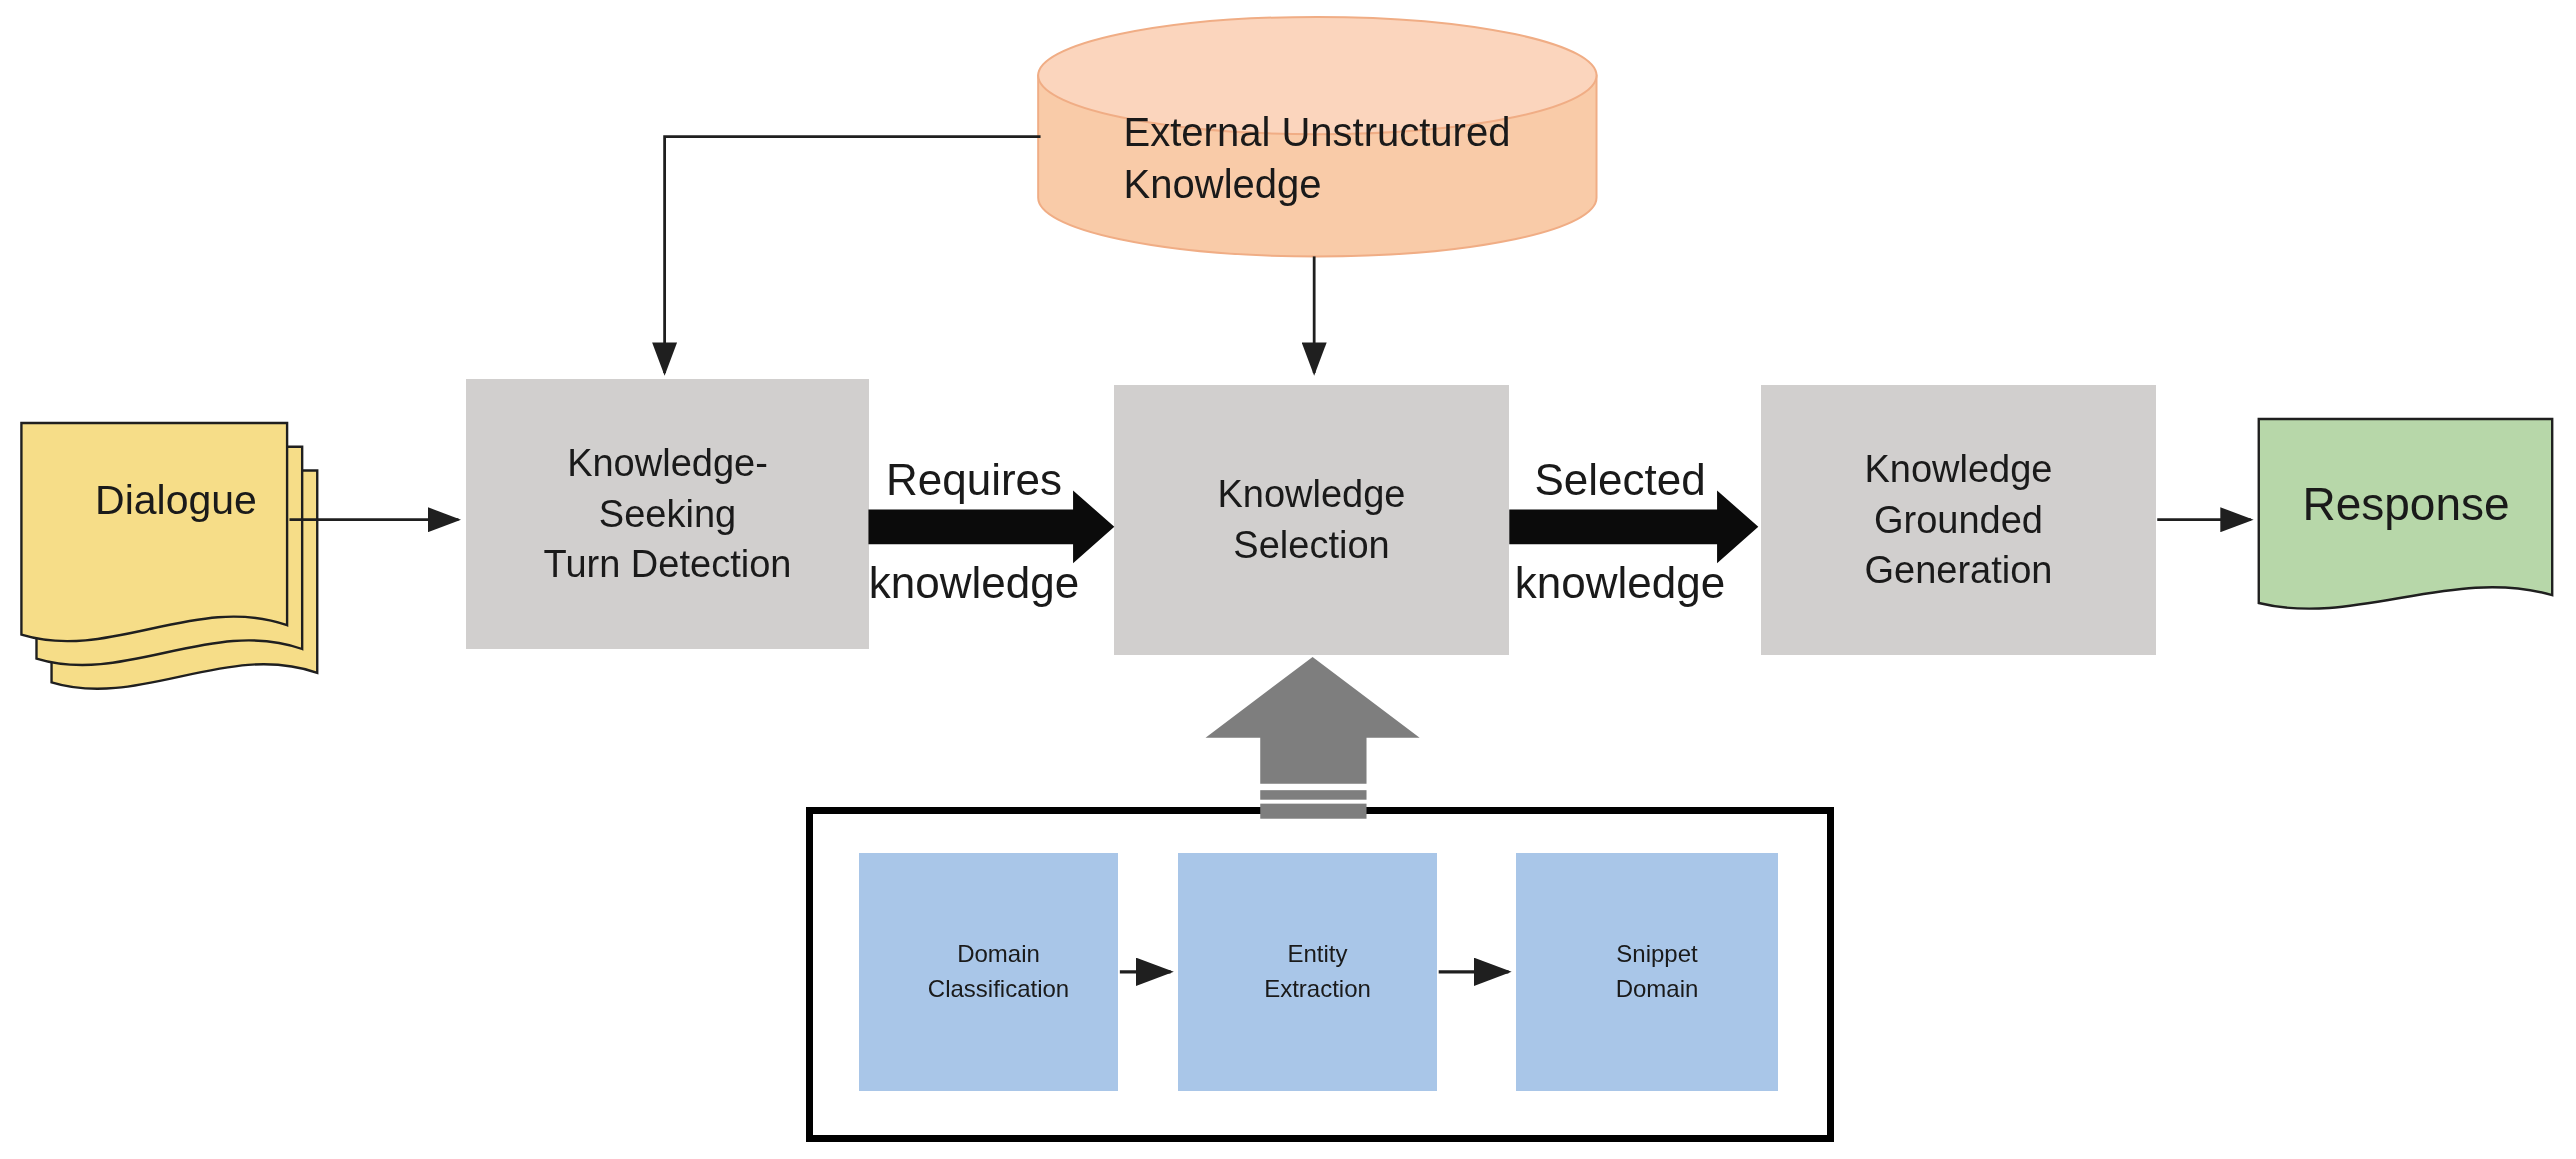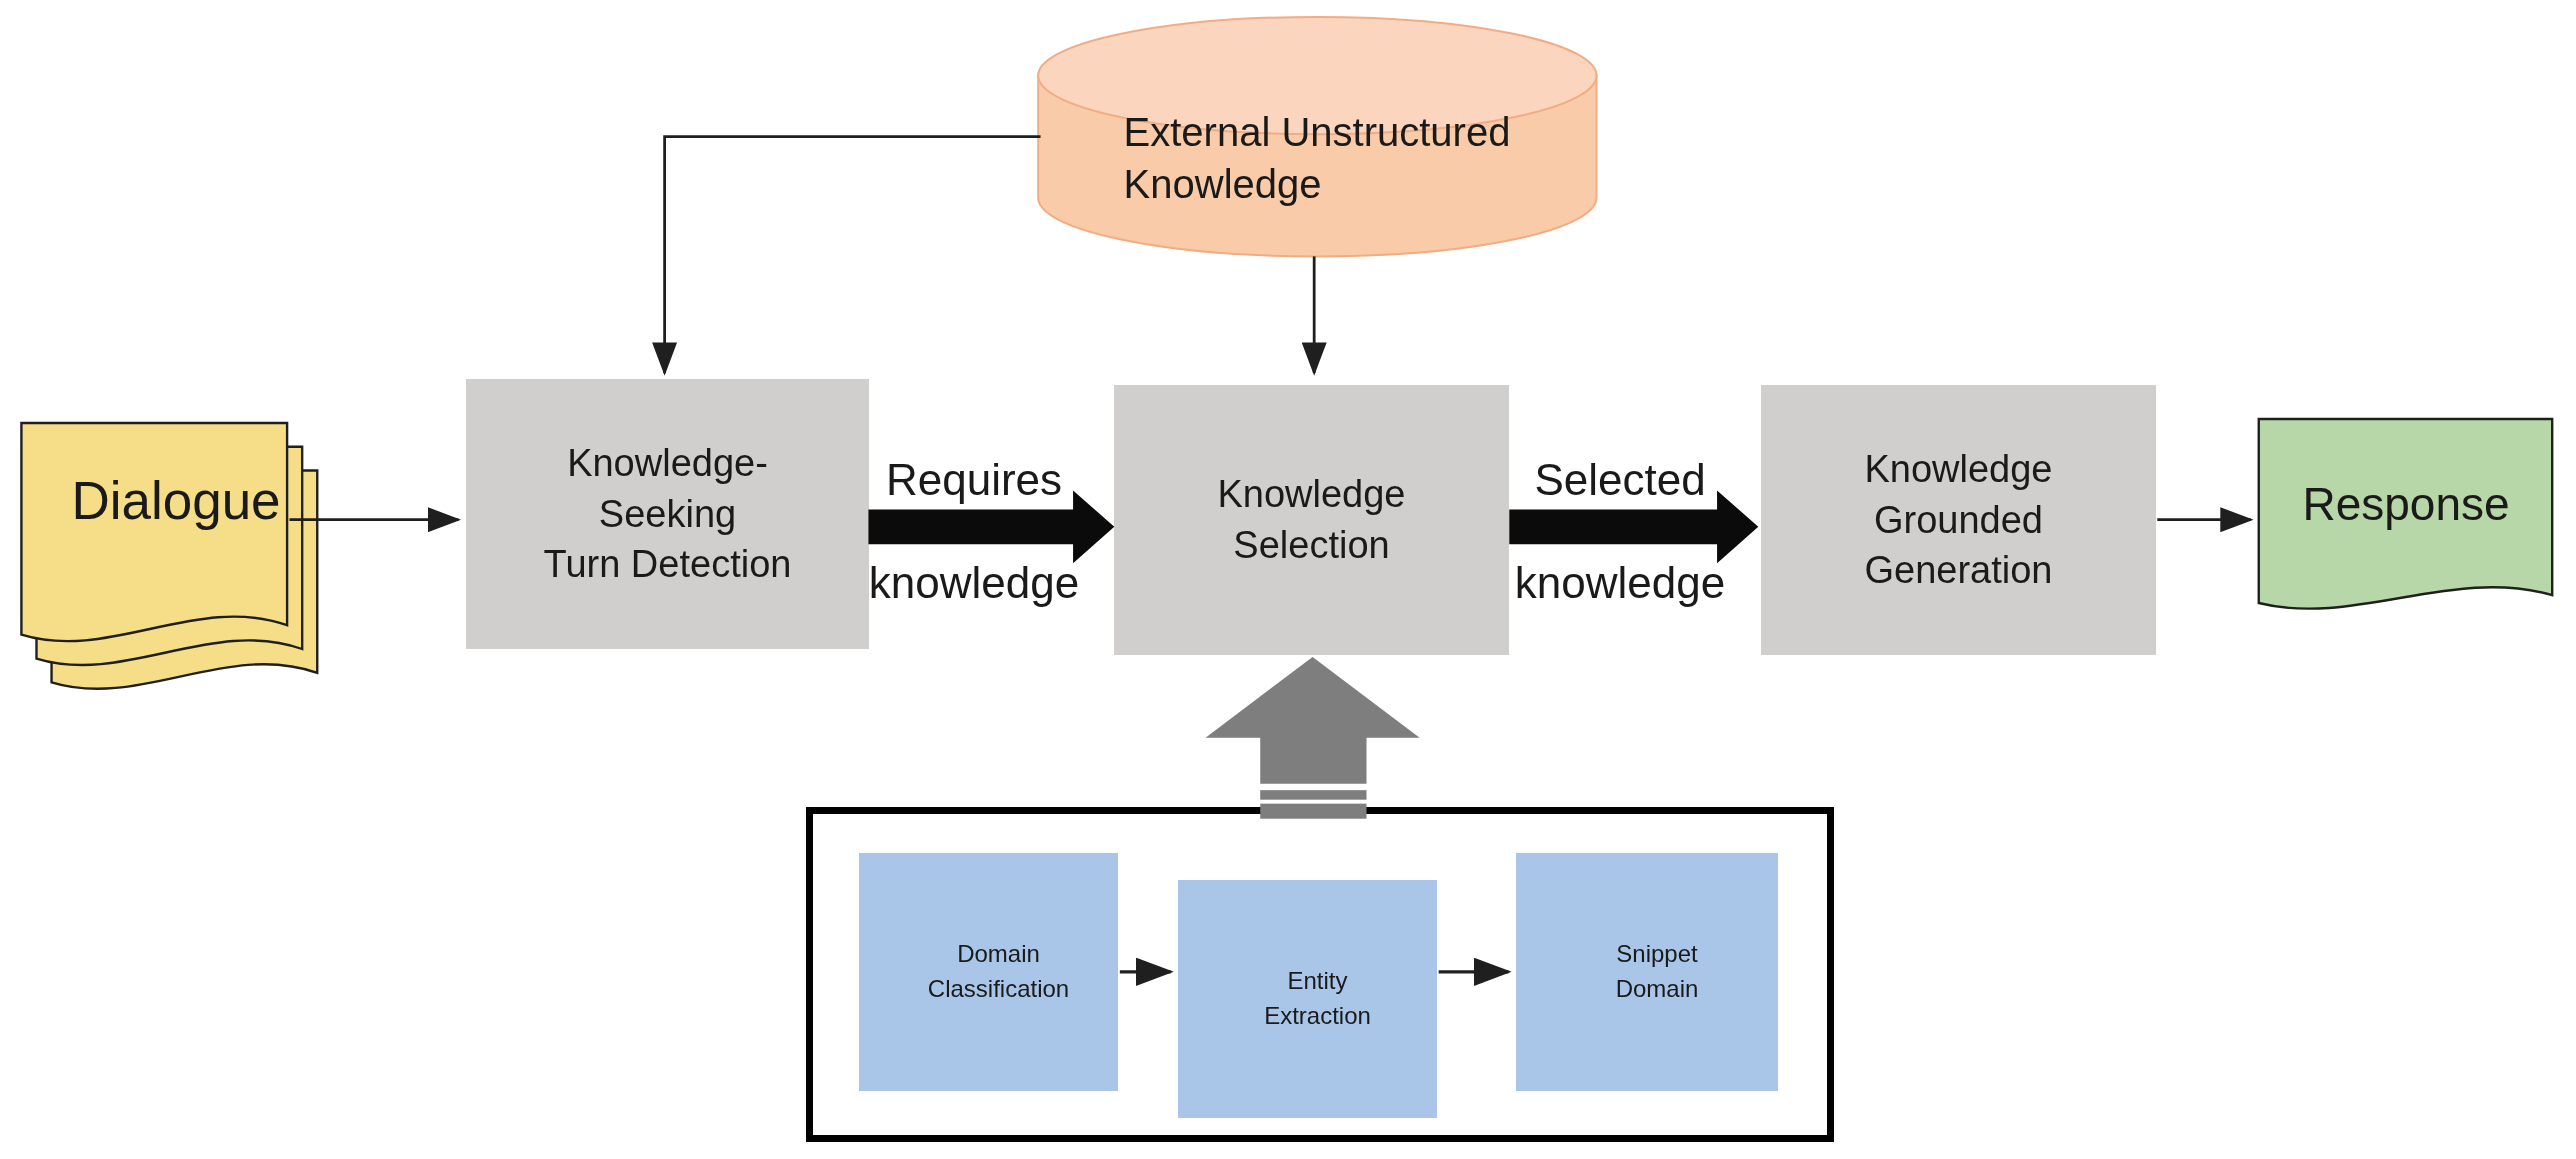--- a/index.html
+++ b/index.html
@@ -52,21 +52,21 @@
     border:7.1px solid var(--container-border);
     box-sizing:border-box;
     z-index:1;
   }
   .free-label{
     position:absolute;
     display:flex;align-items:center;justify-content:center;
     white-space:pre-line;
     z-index:3;
   }
-  .lbl-dialogue{font-size:53px;}
+  .lbl-dialogue{font-size:41px;}
   .lbl-cylinder{font-size:40px;line-height:1.3;}
   .lbl-response{font-size:46px;}
   .lbl-edge{font-size:44px;}
   
   .doc{fill:var(--dialogue-fill);stroke:var(--line);stroke-width:3;}
   .doc-response{fill:var(--response-fill);stroke:var(--line);stroke-width:3;}
   .cyl-body{fill:var(--knowledge-fill);stroke:var(--knowledge-stroke);stroke-width:2.5;}
   .cyl-top{fill:var(--knowledge-top-fill);stroke:var(--knowledge-stroke);stroke-width:2.5;}
   .thin{stroke:var(--line);stroke-width:3.5;fill:none;}
   .thin4{stroke:var(--line);stroke-width:4;fill:none;}
@@ -132,21 +132,21 @@
 Generation</span>
   </div>
 
   <div class="container-box" style="left:806px;top:807px;width:1028px;height:335px;"></div>
 
   <div class="node subtask" style="left:859px;top:853px;width:259px;height:238px;">
     <span>Domain
 Classification</span>
   </div>
 
-  <div class="node subtask" style="left:1178px;top:853px;width:259px;height:238px;margin-top:27px;">
+  <div class="node subtask" style="left:1178px;top:853px;width:259px;height:238px;">
     <span>Entity
 Extraction</span>
   </div>
 
   <div class="node subtask" style="left:1516px;top:853px;width:262px;height:238px;">
     <span>Snippet
 Domain</span>
   </div>
 
   <div class="free-label lbl-dialogue" style="left:57px;top:461px;width:238px;height:79px;">Dialogue</div>

